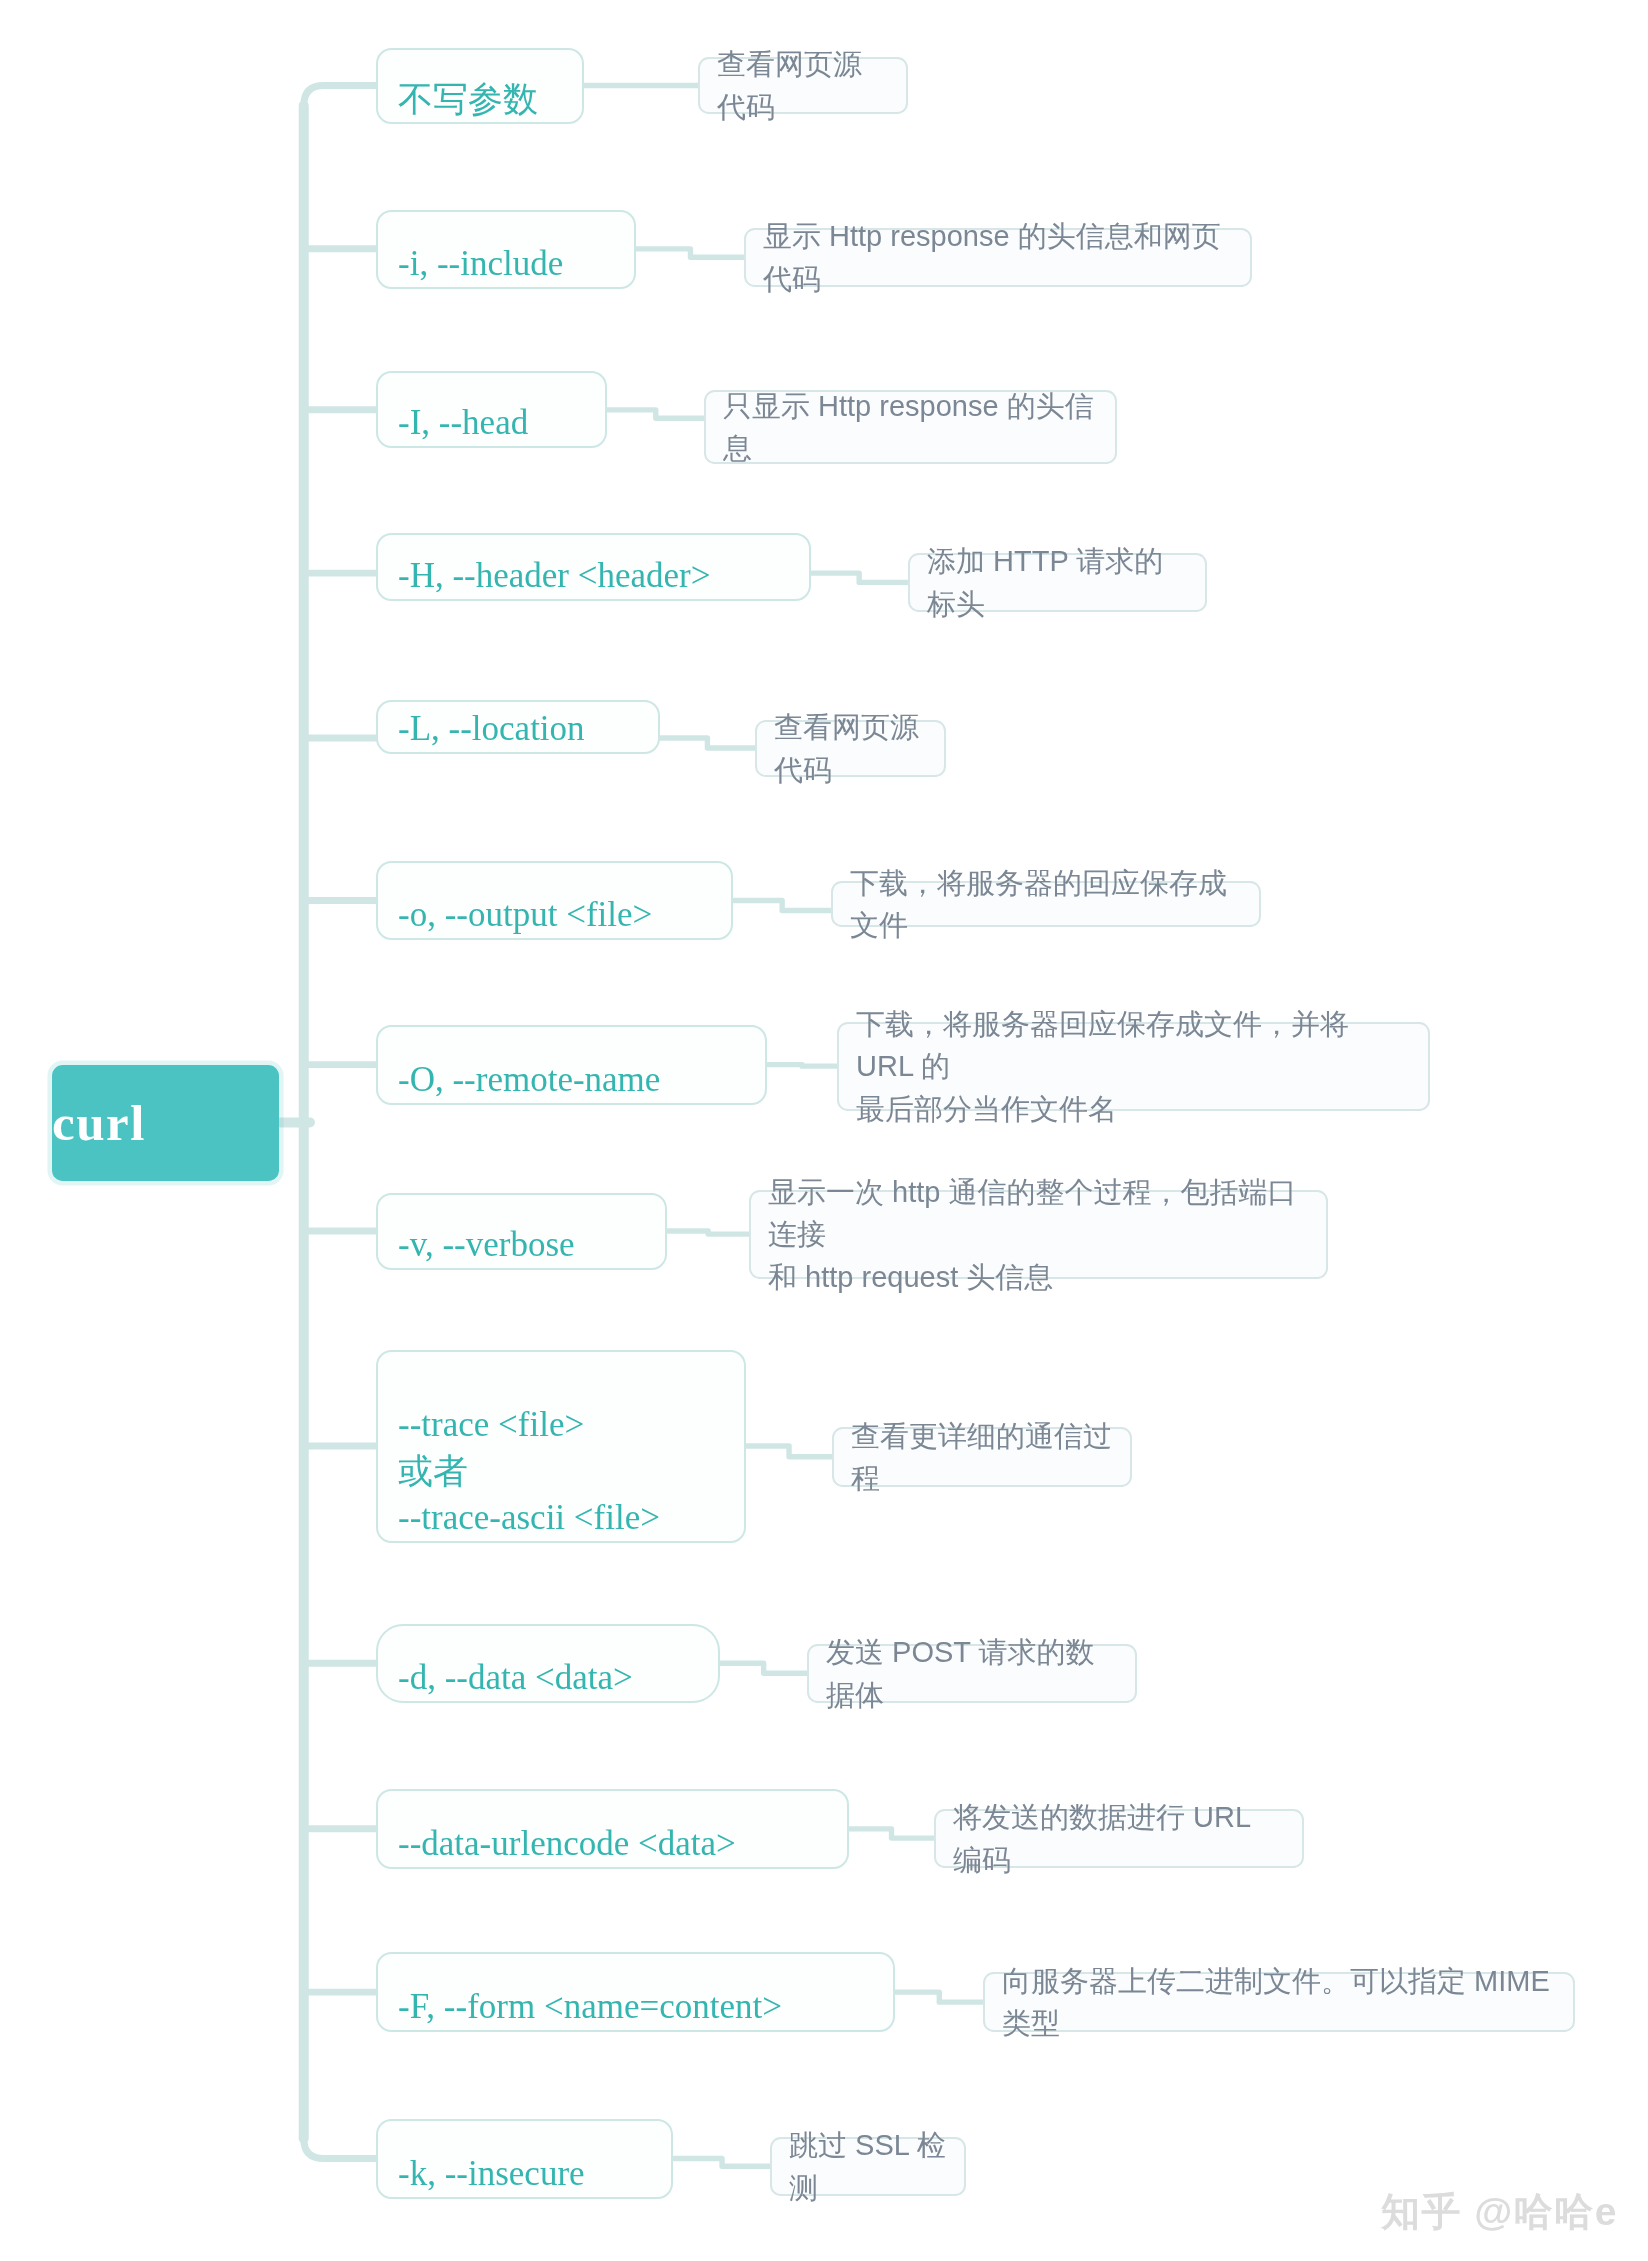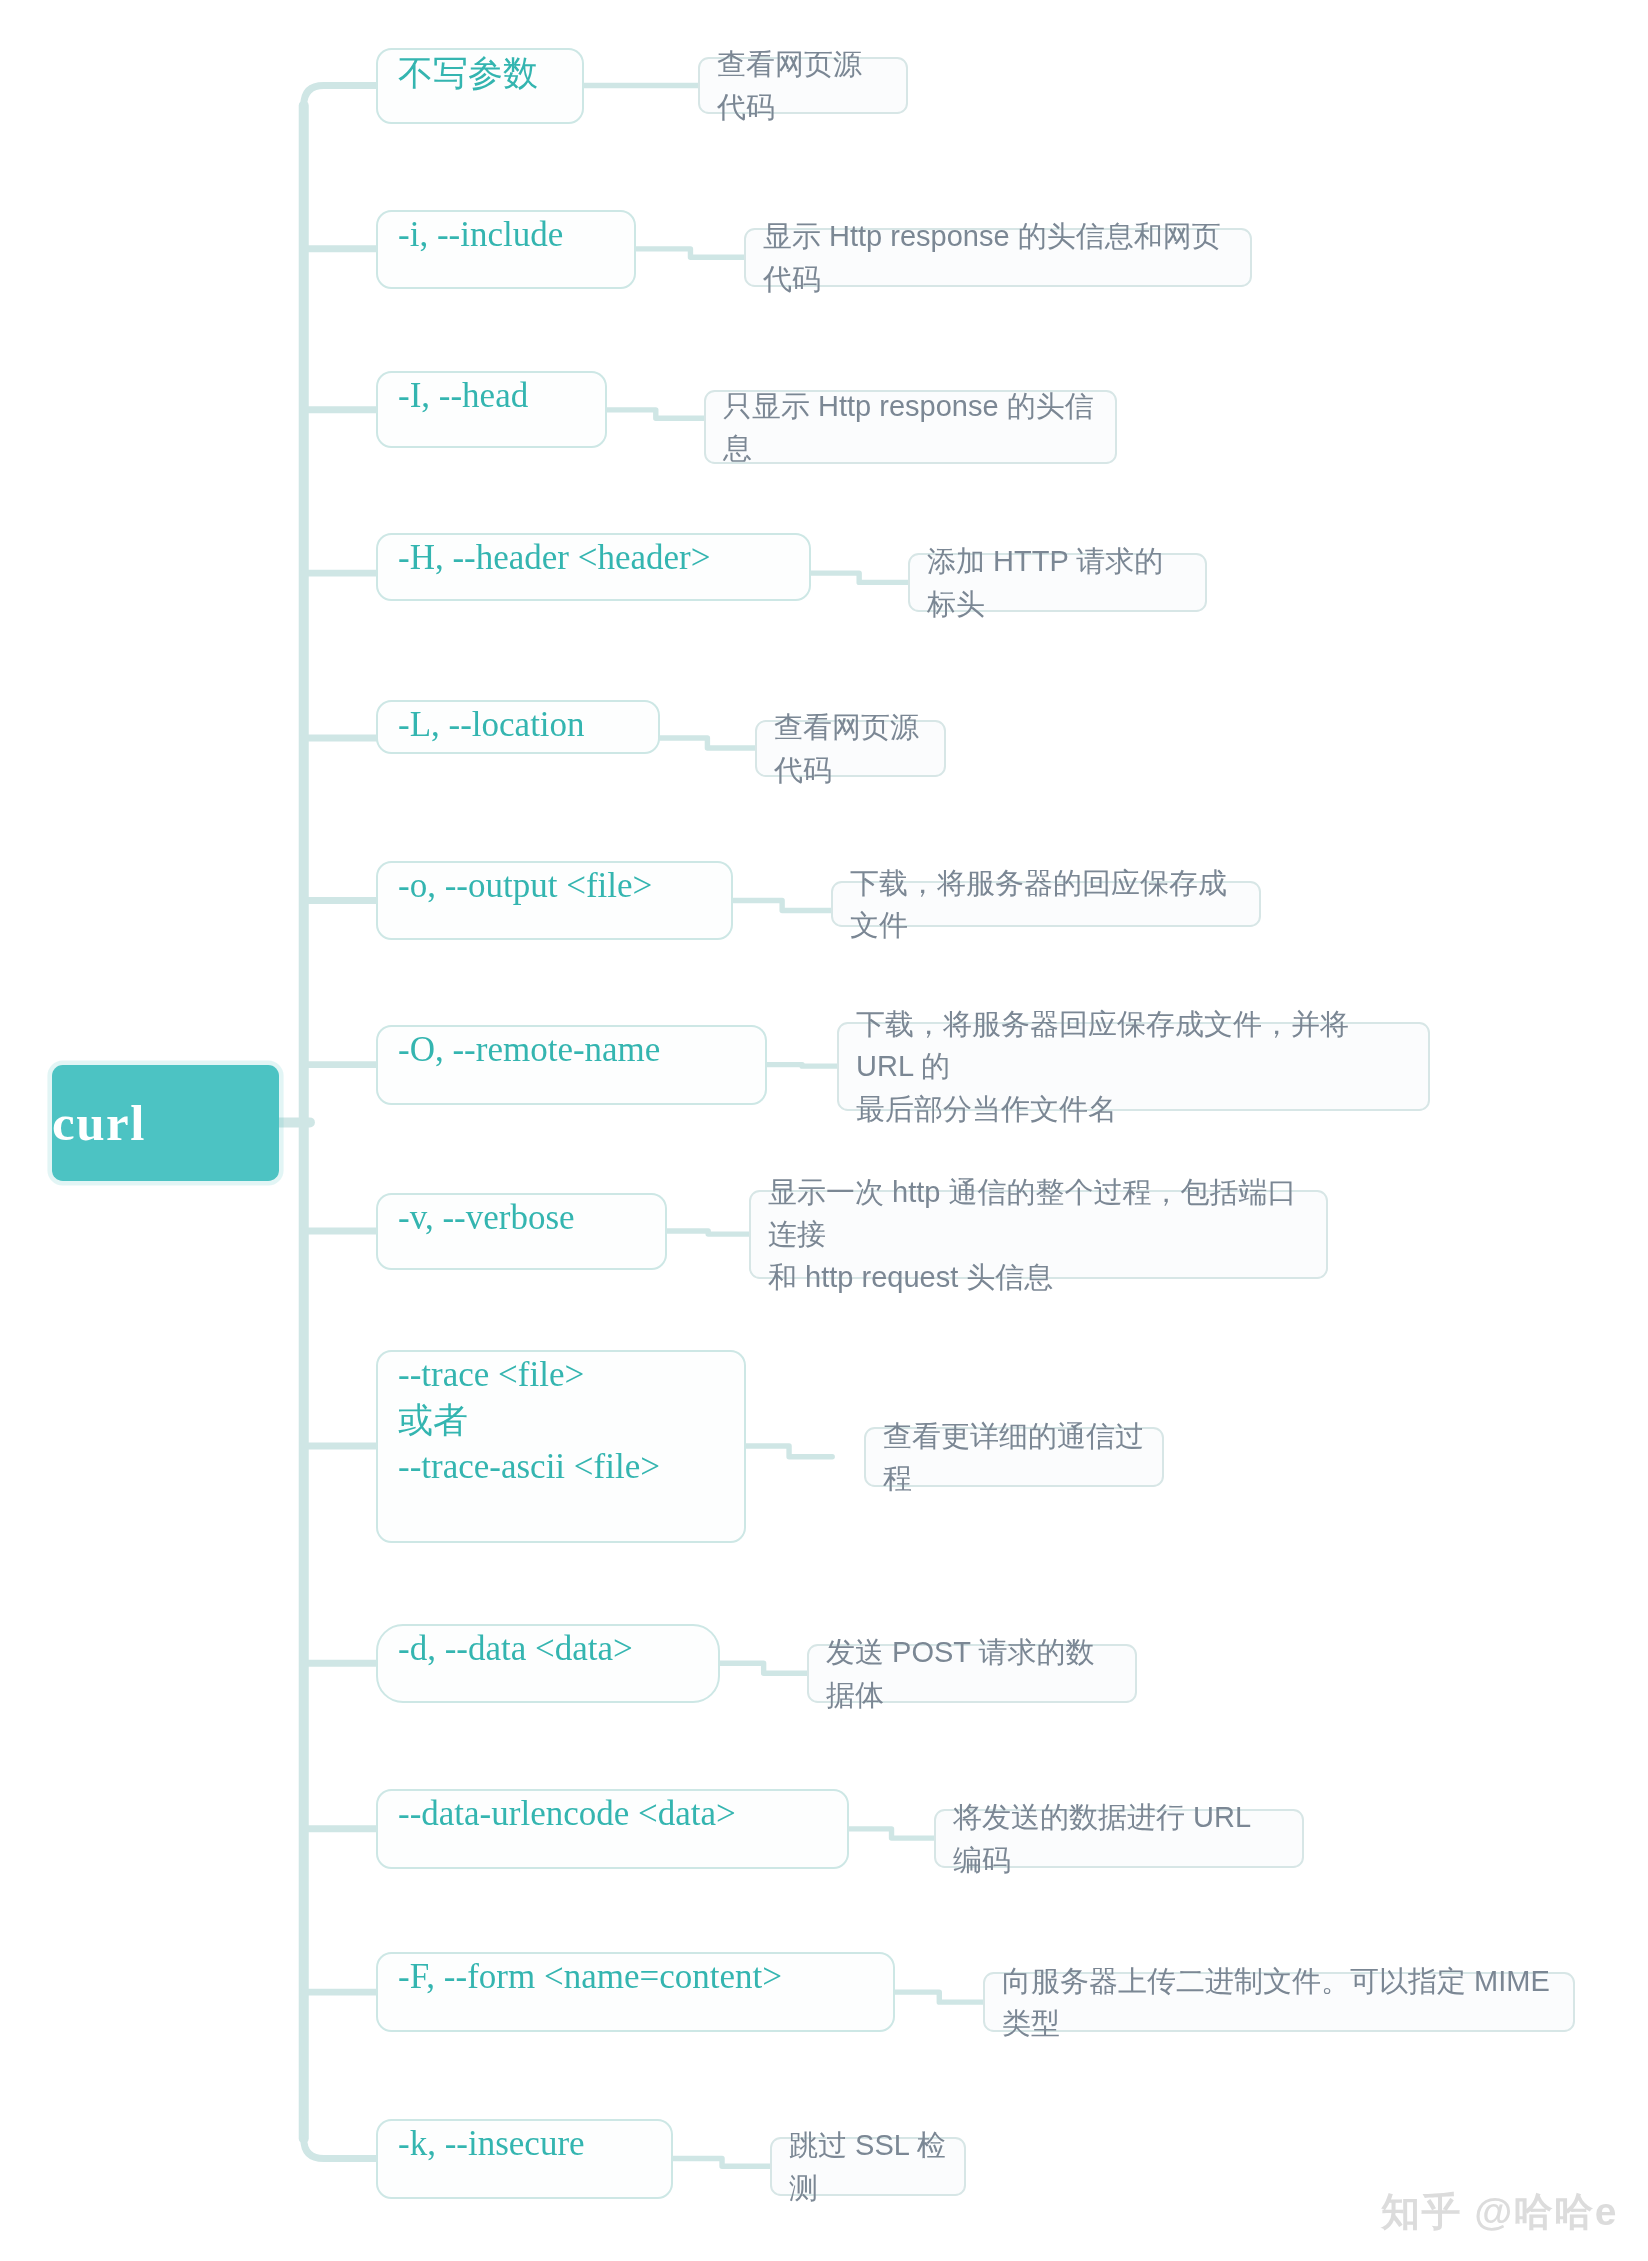--- a/index.html
+++ b/index.html
@@ -42,21 +42,21 @@
   }
 
   
   .topic{
     position:absolute;
     box-sizing:border-box;
     background:#fdfefe;
     border:2.3px solid #cde7e5;
     border-radius:15.4px;
     display:flex;
-    align-items:flex-start;
+    align-items:flex-end;
     padding:0 20px;
   }
   .topic-label{
     color:#34b5b0;
     font-family:"Liberation Serif", serif;
     font-size:35px;
     line-height:1.32;
     white-space:pre-line;
   }
   .topic-label.cjk{
@@ -198,21 +198,21 @@
         <span class="desc-label">下载，将服务器的回应保存成文件</span>
       </div>
       <div class="desc" style="left: 837px; top: 1022px; width: 593px; height: 89px;">
         <span class="desc-label">下载，将服务器回应保存成文件，并将 URL 的
 最后部分当作文件名</span>
       </div>
       <div class="desc" style="left: 749px; top: 1190px; width: 579px; height: 89px;">
         <span class="desc-label">显示一次 http 通信的整个过程，包括端口连接
 和 http request 头信息</span>
       </div>
-      <div class="desc" style="left: 832px; top: 1427px; width: 300px; height: 60px; margin-left: 32px;">
+      <div class="desc" style="left: 832px; top: 1427px; width: 300px; height: 60px;">
         <span class="desc-label">查看更详细的通信过程</span>
       </div>
       <div class="desc" style="left: 807px; top: 1644px; width: 330px; height: 59px;">
         <span class="desc-label">发送 POST 请求的数据体</span>
       </div>
       <div class="desc" style="left: 934px; top: 1809px; width: 370px; height: 59px;">
         <span class="desc-label">将发送的数据进行 URL 编码</span>
       </div>
       <div class="desc" style="left: 983px; top: 1972px; width: 592px; height: 60px;">
         <span class="desc-label">向服务器上传二进制文件。可以指定 MIME 类型</span>

